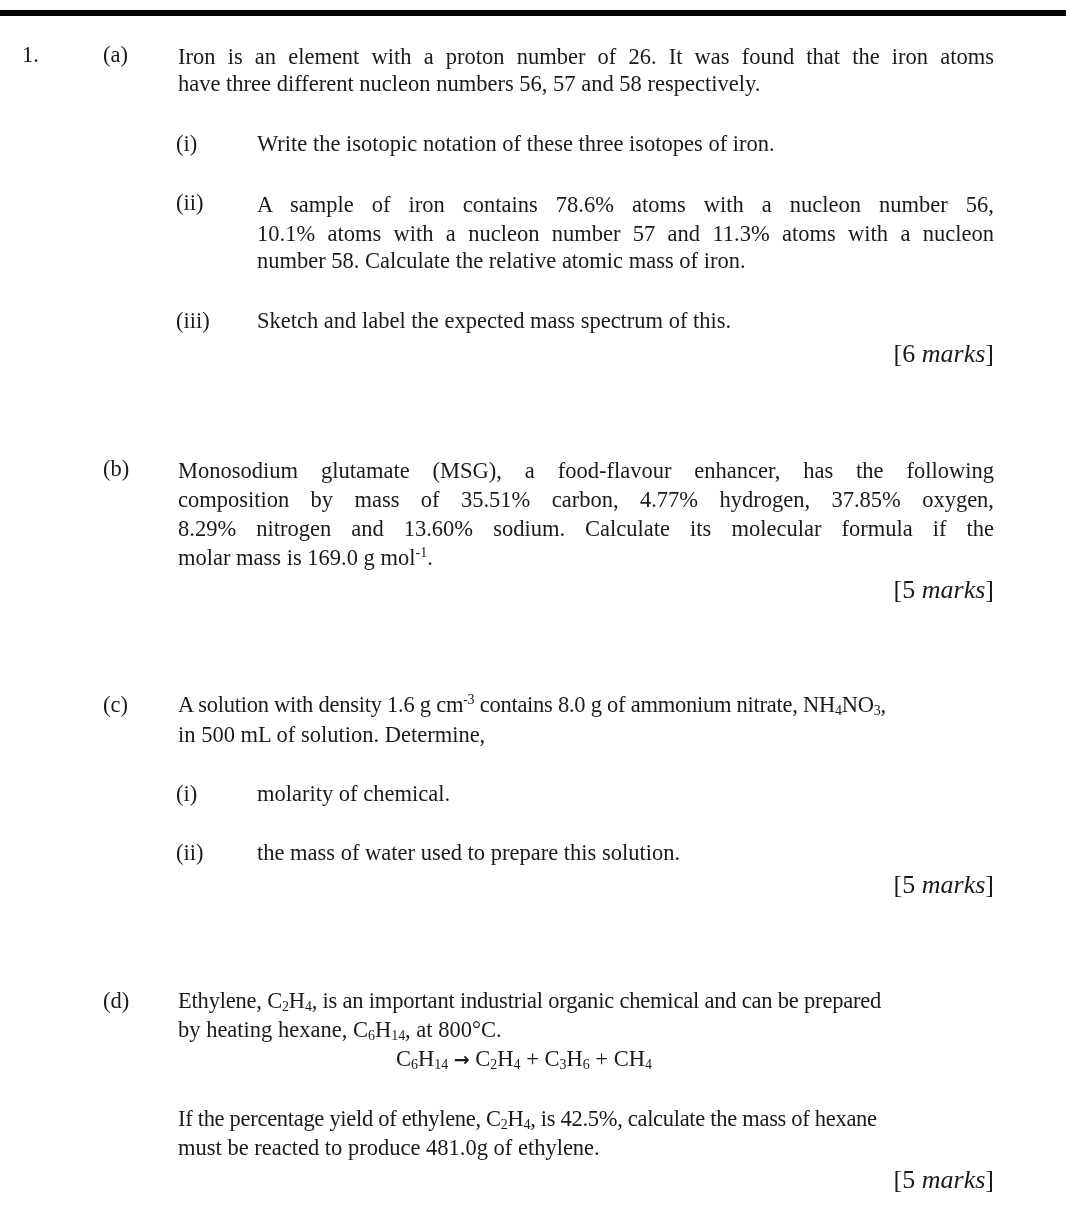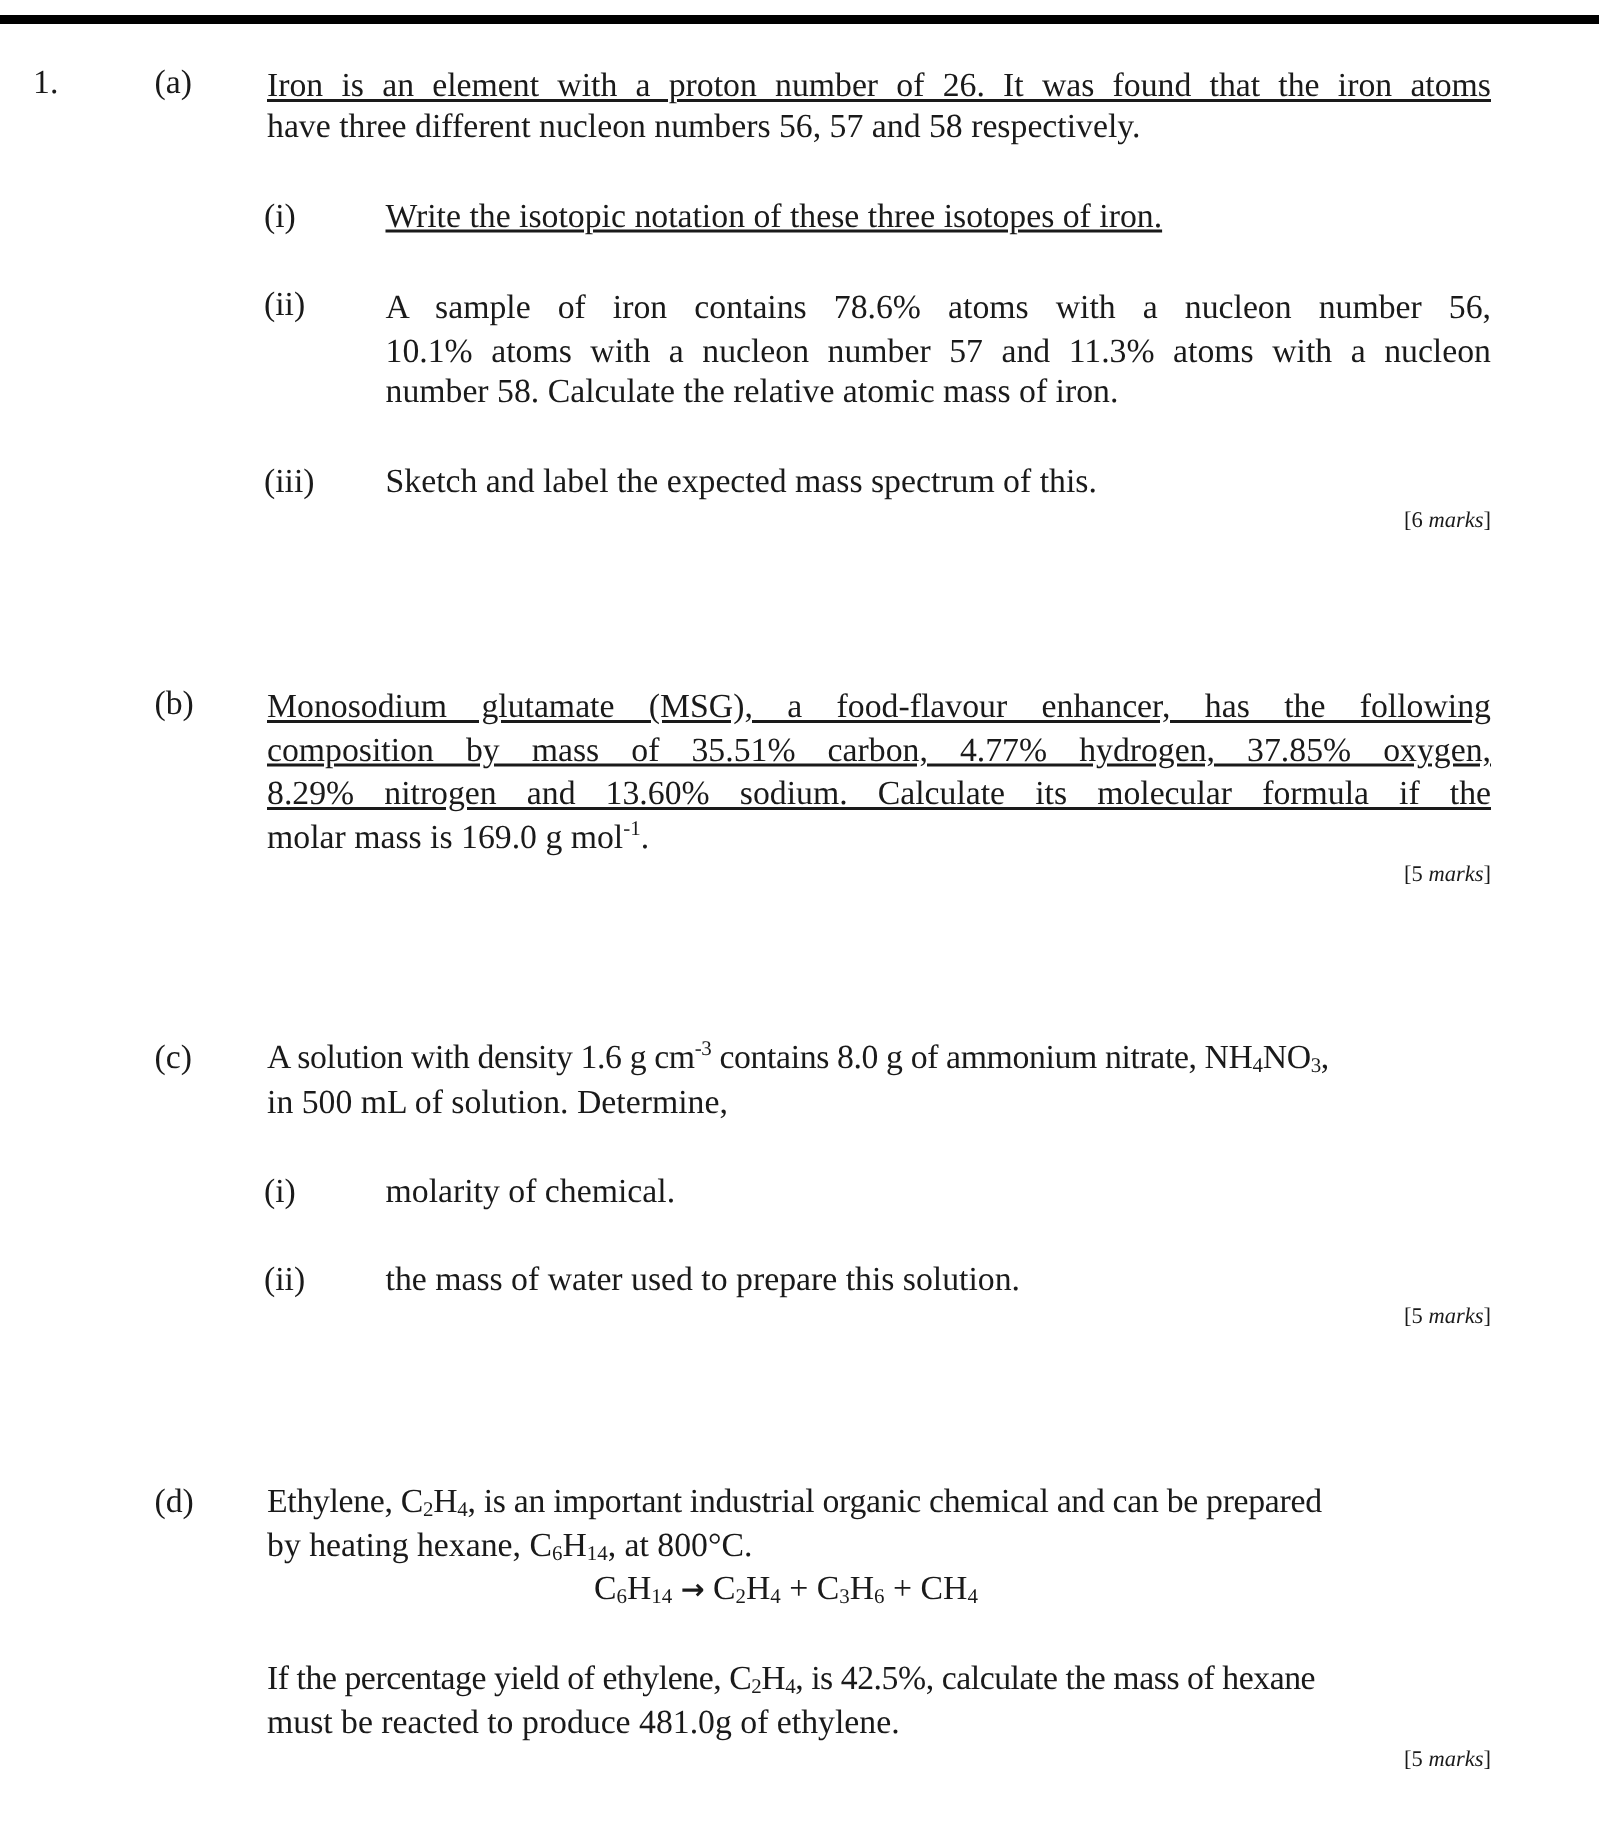--- a/index.html
+++ b/index.html
@@ -4,41 +4,41 @@
 <style>
   html, body { margin: 0; padding: 0; background: #ffffff; }
   body {
     width: 1066px; height: 1230px; position: relative; overflow: hidden;
     font-family: "Liberation Serif", "DejaVu Serif", serif;
     color: #1a1a1a;
     font-size: 22.5px;
   }
   .top-bar { position: absolute; left: 0; top: 10px; width: 1066px; height: 6px; background: #000; }
   .abs { position: absolute; white-space: nowrap; }
-  .line { position: absolute; left: 178px; width: 816px; line-height: 29px; text-decoration: underline; }
+  .line { position: absolute; left: 178px; width: 816px; line-height: 29px; }
   .just { text-align: justify; text-align-last: justify; }
   .sub-text { position: absolute; left: 257px; width: 737px; line-height: 29px; }
-  .marks { position: absolute; right: 72px; font-size: 15px; }
+  .marks { position: absolute; right: 72px; font-size: 26px; }
   .marks i { font-style: italic; }
   sub { font-size: 0.62em; vertical-align: -0.2em; line-height: 0; }
   sup { font-size: 0.62em; vertical-align: 0.6em; line-height: 0; }
 </style>
 </head>
 <body>
 
 <div class="top-bar"></div>
 
 <div class="abs" style="left:22px; top:42px;">1.</div>
 
 <div class="abs" style="left:103px; top:42px;">(a)</div>
 <div class="line just" style="top:42px;">Iron is an element with a proton number of 26. It was found that the iron atoms</div>
 <div class="abs" style="left:178px; top:71px;">have three different nucleon numbers 56, 57 and 58 respectively.</div>
 
 <div class="abs" style="left:176px; top:131px;">(i)</div>
-<div class="abs" style="left:257px; top:131px;text-decoration:underline;">Write the isotopic notation of these three isotopes of iron.</div>
+<div class="abs" style="left:257px; top:131px;">Write the isotopic notation of these three isotopes of iron.</div>
 
 <div class="abs" style="left:176px; top:190px;">(ii)</div>
 <div class="sub-text just" style="top:190px;">A sample of iron contains 78.6% atoms with a nucleon number 56,</div>
 <div class="sub-text just" style="top:219px;">10.1% atoms with a nucleon number 57 and 11.3% atoms with a nucleon</div>
 <div class="abs" style="left:257px; top:248px;">number 58. Calculate the relative atomic mass of iron.</div>
 
 <div class="abs" style="left:176px; top:308px;">(iii)</div>
 <div class="abs" style="left:257px; top:308px;">Sketch and label the expected mass spectrum of this.</div>
 
 <div class="abs marks" style="top:339px;">[<span>6</span> <i>marks</i>]</div>

